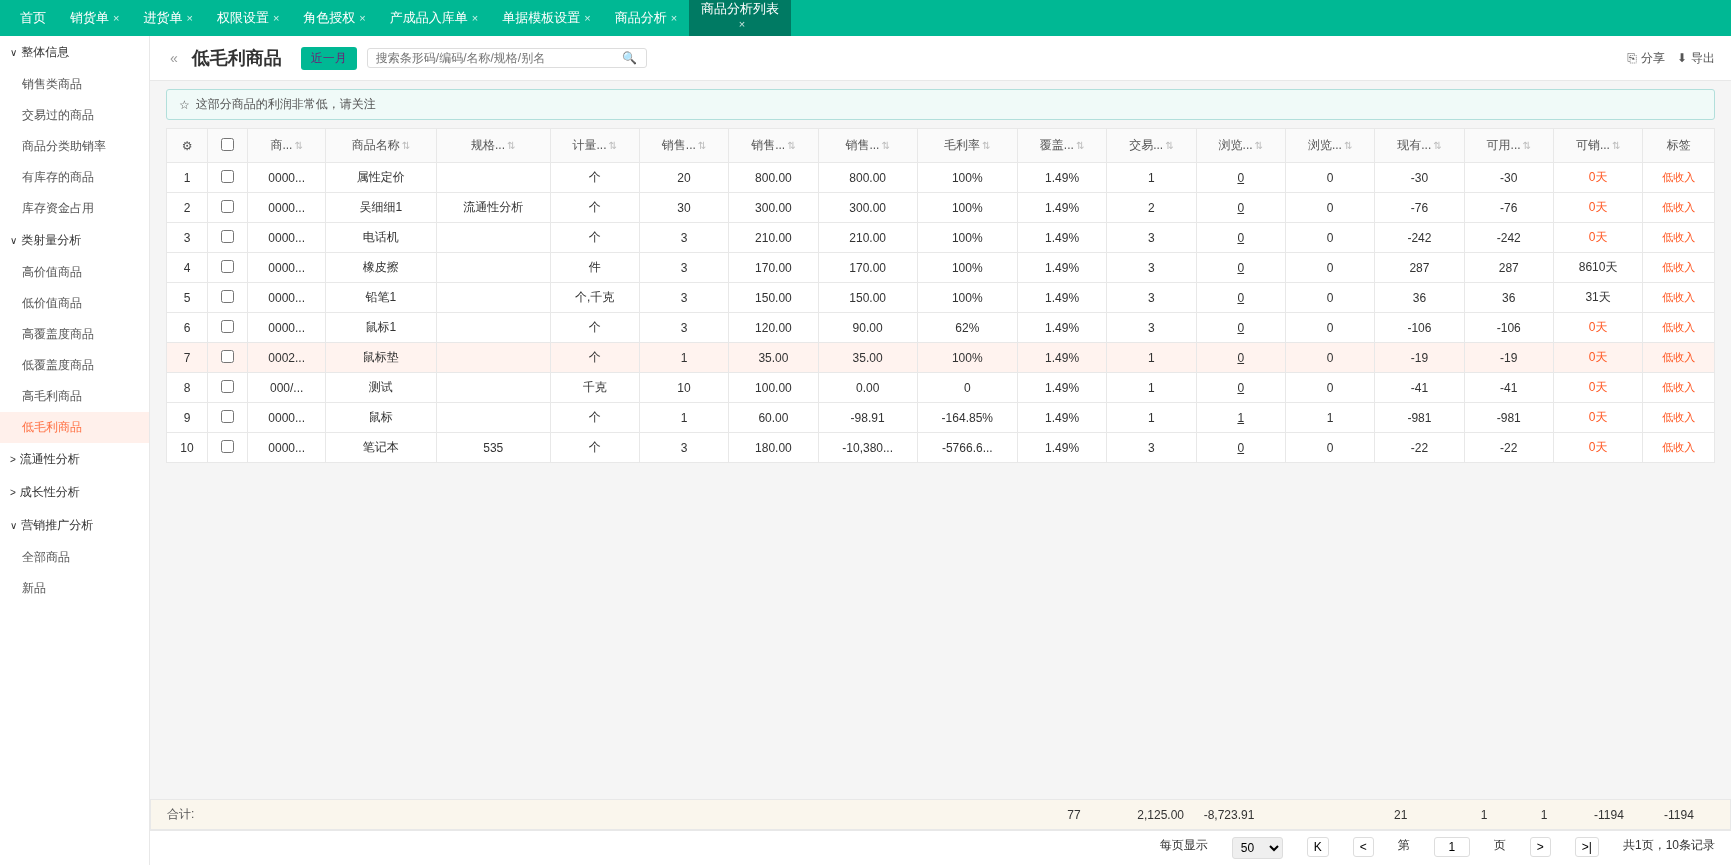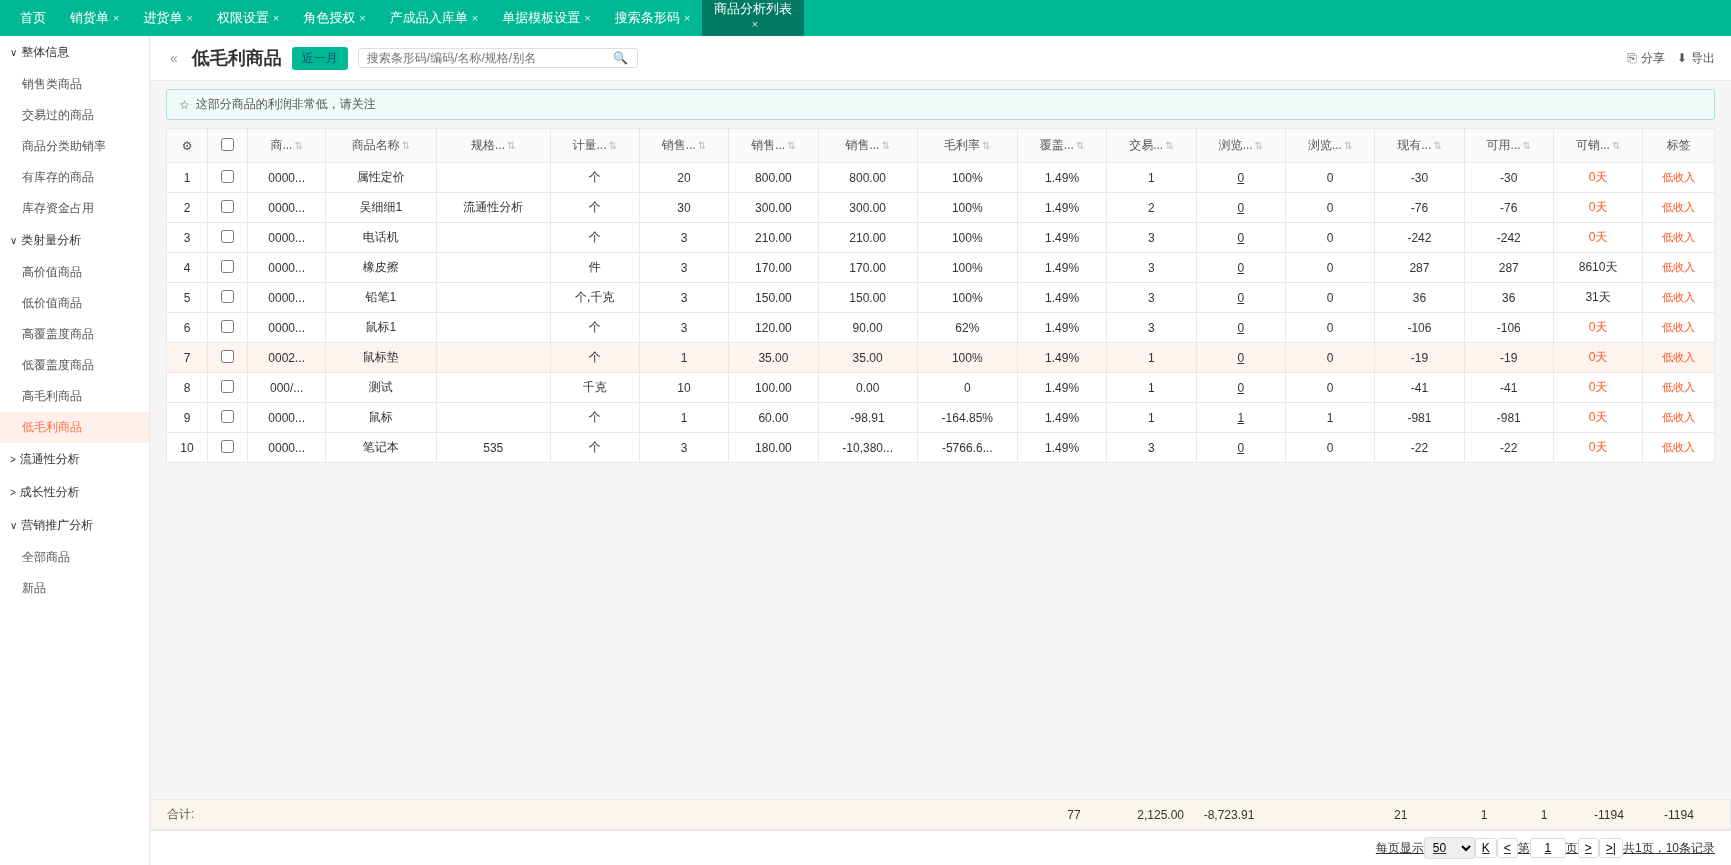--- a/index.html
+++ b/index.html
@@ -87,26 +87,27 @@
       border-bottom: 1px solid #e8e8e8;
       gap: 10px;
     }
     .page-title {
       font-size: 18px;
       font-weight: bold;
       color: #333;
     }
     .date-filter-btn {
       background: #00b894;
-      color: #0c4a6e;
+      color: #701a75;
       border: none;
       border-radius: 3px;
       padding: 3px 10px;
       cursor: pointer;
       font-size: 12px;
+      margin-left: 9px;
     }
     .search-box {
       display: flex;
       align-items: center;
       border: 1px solid #ddd;
       border-radius: 3px;
       padding: 2px 8px;
       background: #fff;
       flex: 1;
       max-width: 280px;
@@ -195,28 +196,27 @@
       display: flex;
       align-items: center;
       padding: 6px 16px;
       font-size: 12px;
     }
     .footer-label { color: #555; margin-right: 16px; }
 
     
     .pagination-bar {
       display: flex;
-      align-items: center;
+      align-items: flex-start;
       justify-content: flex-end;
       padding: 6px 16px;
       background: #fff;
       border-top: 1px solid #e8e8e8;
-      gap: 0;
-      font-size: 12px;
-      text-decoration: underline;
+      gap: 24px;
+      font-size: 12px;
     }
     .page-size-select {
       border: 1px solid #ddd;
       border-radius: 3px;
       padding: 2px 4px;
       font-size: 12px;
     }
     .page-nav-btn {
       border: 1px solid #ddd;
       background: #fff;
@@ -263,21 +263,21 @@
   </div>
   <div class="nav-item">
     <span>产成品入库单</span>
     <span class="nav-close">×</span>
   </div>
   <div class="nav-item">
     <span>单据模板设置</span>
     <span class="nav-close">×</span>
   </div>
   <div class="nav-item">
-    <span>搜索条形码</span>
+    <span>商品分析</span>
     <span class="nav-close">×</span>
   </div>
   <div class="nav-item active">
     <span>商品分析列表</span>
     <span class="nav-close">×</span>
   </div>
 </div>
 
 <div class="main-layout">
 

